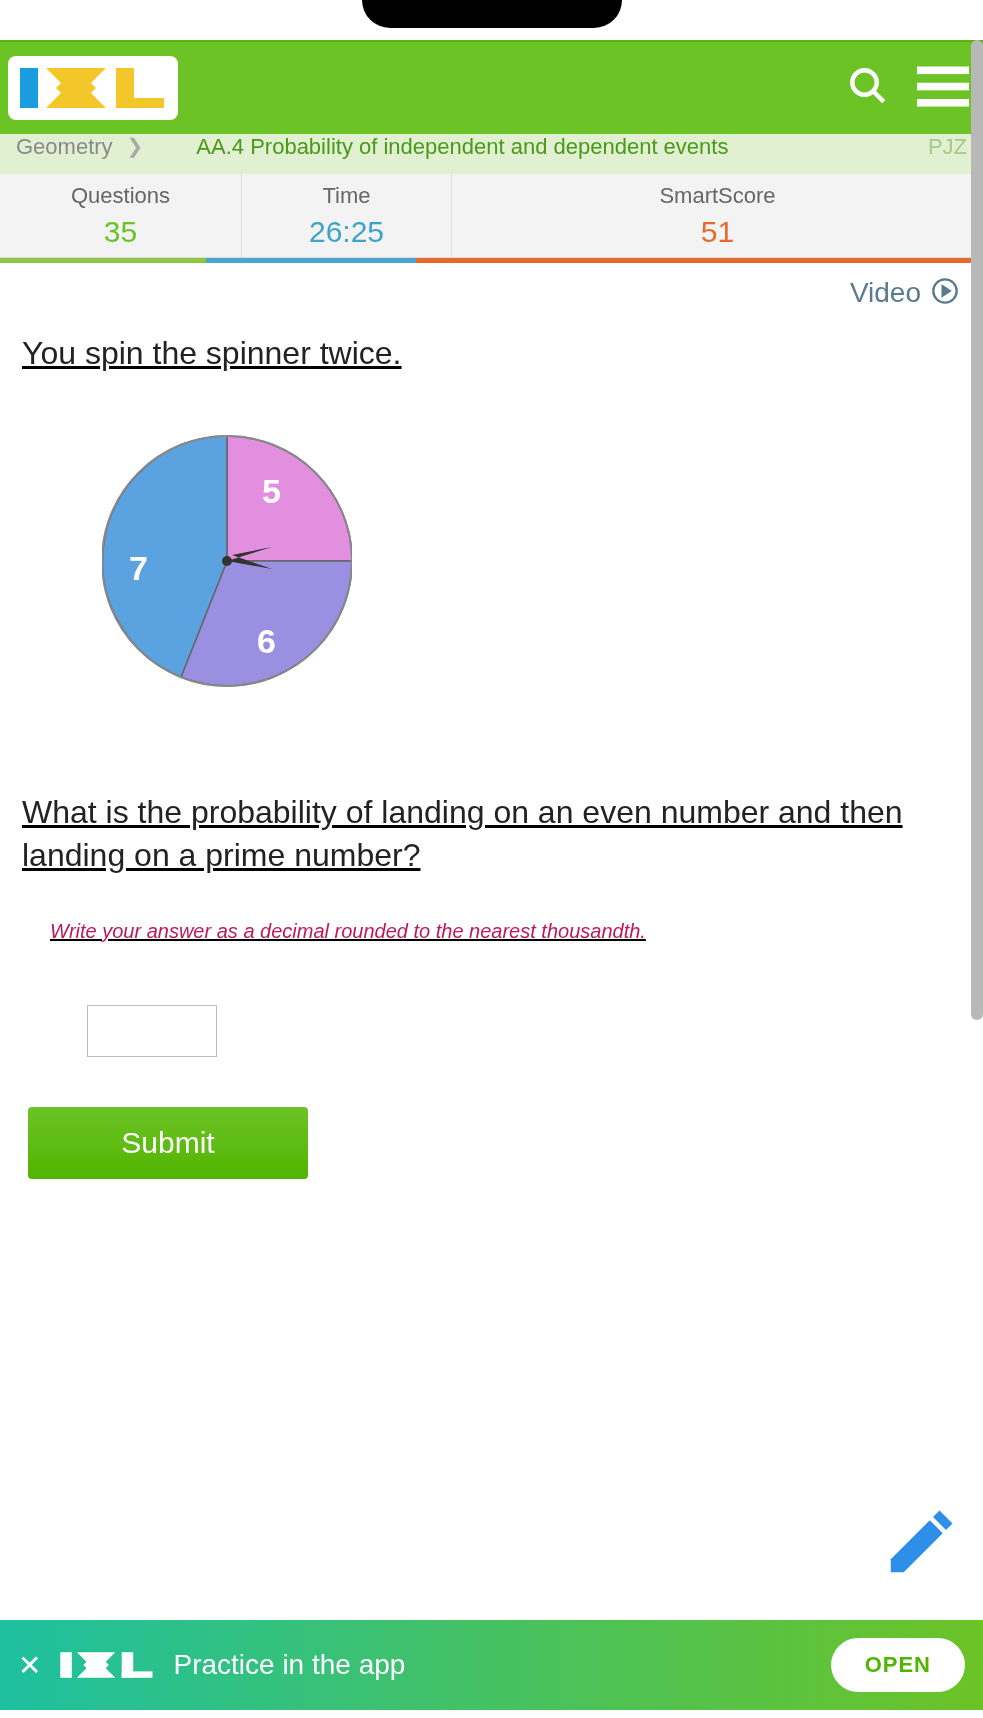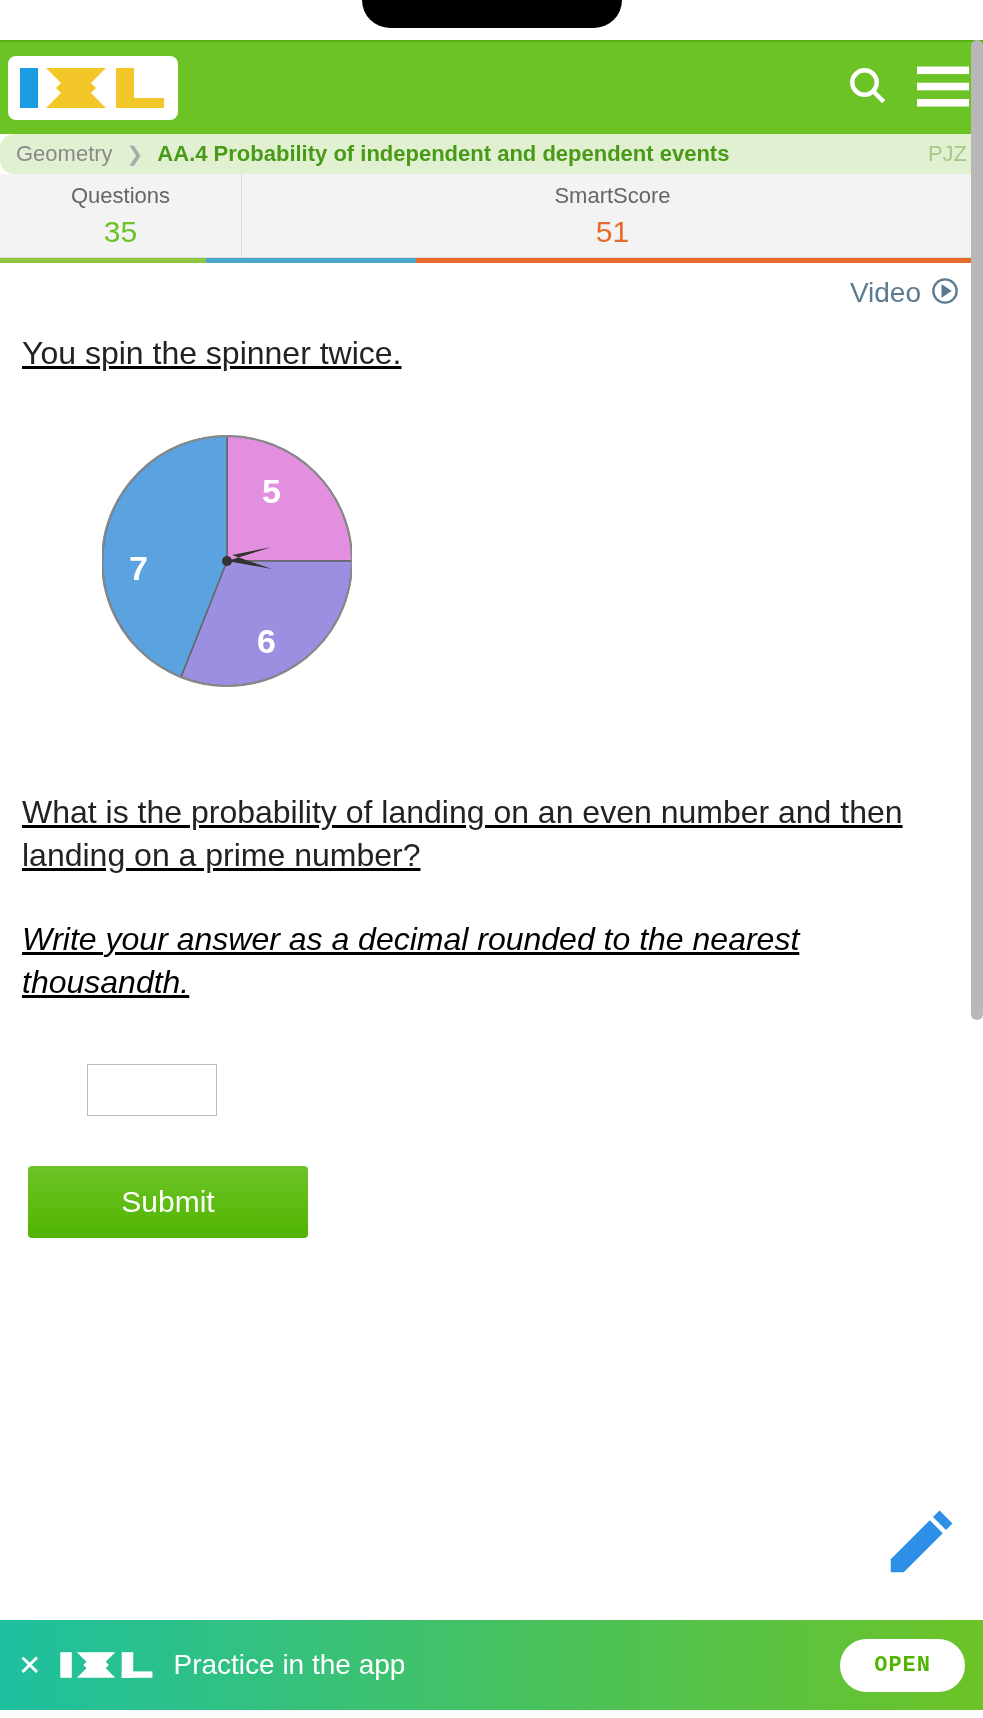--- a/index.html
+++ b/index.html
@@ -41,29 +41,27 @@
       display: flex;
       align-items: center;
     }
     .logo-svg { width: 150px; height: 48px; }
     .header-right { display: flex; align-items: center; gap: 28px; }
     .search-icon, .menu-icon { color: #fff; }
     .breadcrumb {
       background: #e0f0d0;
       height: 40px;
       display: flex;
-      align-items: center;
       padding: 0 16px;
       font-size: 22px;
       gap: 14px;
-      border-radius: 14px;
     }
     .breadcrumb-subject { color: #8a8a8a; font-weight: 500; }
     .breadcrumb-chevron { color: #aaa; font-size: 20px;}
-    .breadcrumb-skill { color: #4a9a1a; font-weight: 700; flex: 1; white-space: nowrap; overflow: hidden;}
+    .breadcrumb-skill { color: #4a9a1a; font-weight: 400; flex: 1; white-space: nowrap; overflow: hidden; margin-left: 39px;}
     .breadcrumb-code { color: #a5c98a; font-weight: 500; }
     .stats-bar {
       display: flex;
       background: #f3f3f3;
       height: 84px;
       border-bottom: 1px solid #ddd;
     }
     .stat-box {
       display: flex;
       flex-direction: column;
@@ -106,24 +104,25 @@
       font-size: 32px;
       color: #222;
       line-height: 1.35;
     }
     .spinner-wrap {
       margin: 60px 0 0 80px;
     }
     .question-2 { margin-top: 100px; }
     .instruction {
       font-style: italic;
-      font-size: 32px;
-      color: #000000;
+      font-size: 20px;
+      color: #be185d;
       margin-top: 40px;
       line-height: 1.35;
+      margin-left: 28px;
     }
     .answer-input {
       margin: 60px 0 0 65px;
       width: 130px;
       height: 52px;
       border: 1px solid #bbb;
       font-size: 24px;
       padding: 0 8px;
     }
     .submit-btn {
@@ -162,21 +161,20 @@
     .open-btn {
       background: #fff;
       border: none;
       border-radius: 30px;
       padding: 14px 34px;
       color: #51b500;
       font-weight: bold;
       font-size: 22px;
       letter-spacing: 1px;
       cursor: pointer;
-      font-family: Liberation Mono, monospace;
     }
     .scrollbar-track {
       position: absolute;
       right: 0;
       top: 40px;
       width: 12px;
       height: 1200px;
       background: transparent;
     }
     .scrollbar-thumb {
@@ -225,20 +223,24 @@
   <span class="breadcrumb-chevron">❯</span>
   <span class="breadcrumb-skill">AA.4 Probability of independent and dependent events</span>
   <span class="breadcrumb-code">PJZ</span>
 </div>
 
 <div class="stats-bar">
   <div class="stat-box stat-questions">
     <div class="stat-label">Questions</div>
     <div class="stat-value val-questions">35</div>
   </div>
+  <div class="stat-box stat-time">
+    <div class="stat-label">Time</div>
+    <div class="stat-value val-time">26:25</div>
+  </div>
   <div class="stat-box stat-smartscore">
     <div class="stat-label">SmartScore</div>
     <div class="stat-value val-smartscore">51</div>
   </div>
 </div>
 <div class="underline-bar">
   <div class="ub-green"></div>
     <div class="ub-blue"></div>
     <div class="ub-orange"></div>
 </div>

